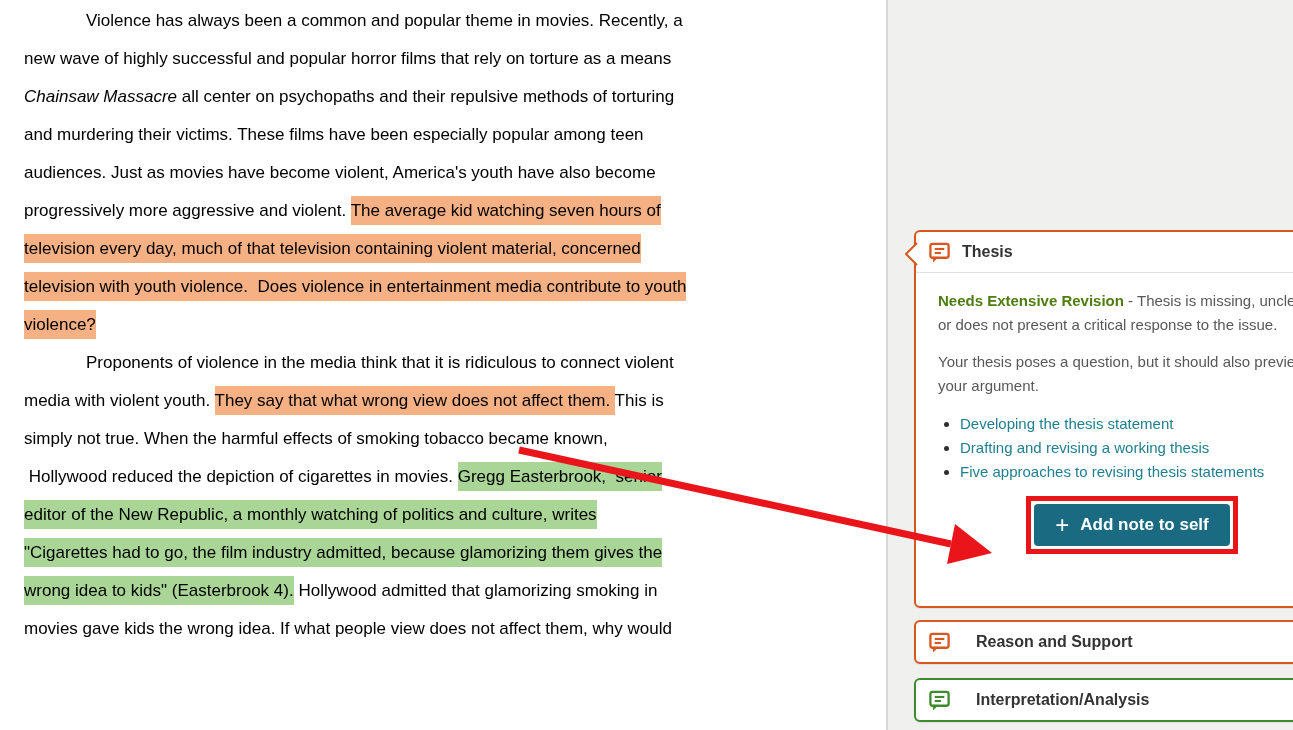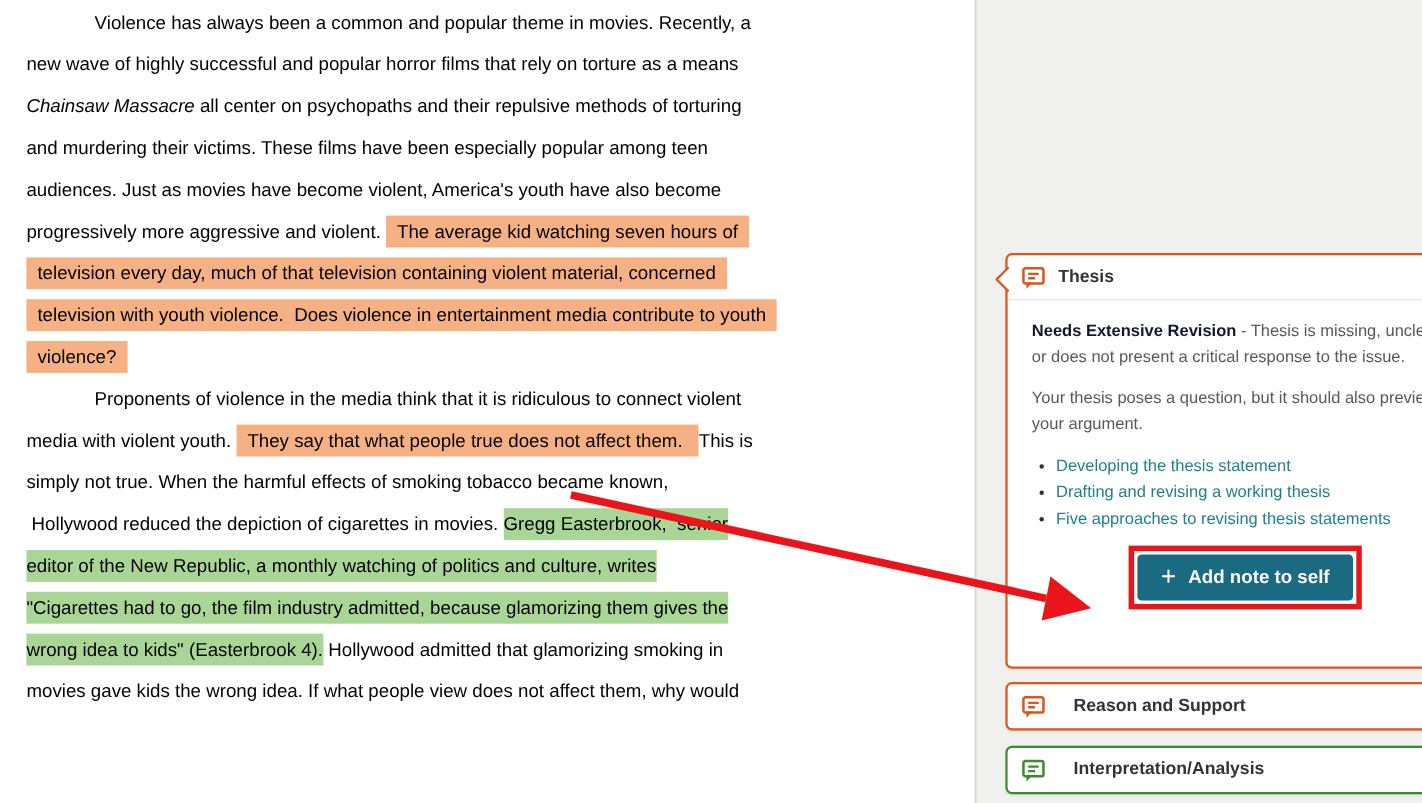--- a/index.html
+++ b/index.html
@@ -17,21 +17,21 @@
     width:1293px;height:730px;overflow:hidden;position:relative;
     background:#ffffff;font-family:"Liberation Sans", sans-serif;
   }
   
   .essay-pane{
     position:absolute;left:24px;top:2px;width:850px;
     font-size:17px;color:#000000;
   }
   .essay-line{white-space:pre;height:38px;line-height:38px;}
   .essay-line.indent{padding-left:62px;}
-  .hl-orange{background:var(--hl-orange);padding:5px 10px;}
+  .hl-orange{background:var(--hl-orange);padding:5px 0;}
   .hl-green{background:var(--hl-green);padding:5px 0;}
   .italic{font-style:italic;}
   
   .divider{position:absolute;left:886px;top:0;width:2px;height:730px;background:#d6d6d4;}
   .panel{position:absolute;left:888px;top:0;width:405px;height:730px;background:var(--panel-bg);}
   .card{
     position:absolute;left:26px;width:430px;background:#fff;
     border:2px solid var(--accent-orange);border-radius:6px;box-sizing:border-box;
     box-shadow:0 1px 2px rgba(0,0,0,0.07);
   }
@@ -41,21 +41,21 @@
     font-weight:bold;font-size:16px;color:#333;cursor:pointer;
   }
   .thesis-card .card-header{border-bottom:1px solid #e2e2e2;}
   .icon-orange{color:var(--accent-orange);display:flex;align-items:center;}
   .icon-green{color:var(--accent-green);display:flex;align-items:center;}
   .notch{position:absolute;left:-13px;top:9px;}
   .card-body{
     padding:16px 16px 0 22px;font-size:15px;line-height:24px;color:#58585a;
   }
   .card-body p{margin:0 0 13px 0;}
-  .card-body b{color:#0f172a;text-align:center;}
+  .card-body b{color:#4d7c0f;text-align:center;}
   .card-body ul{margin:14px 0 0 0;padding-left:22px;}
   .card-body li{color:#2f2f2f;}
   .card-body li a{color:var(--link-teal);text-decoration:none;cursor:pointer;margin-top:22px;}
   .btn-wrap{text-align:center;margin-top:12px;}
   .red-box{display:inline-block;border:5px solid var(--annotation-red);padding:3px;background:#fff;}
   .add-note{
     display:flex;align-items:center;gap:11px;justify-content:center;
     background:var(--btn-teal);color:#fff;border:none;border-radius:4px;
     height:42px;padding:0 21px;font-size:17px;font-weight:600;
     font-family:"Liberation Sans", sans-serif;cursor:pointer;
@@ -74,21 +74,21 @@
     <div class="essay-line indent"><span>Violence has always been a common and popular theme in movies. Recently, a</span></div>
     <div class="essay-line"><span>new wave of highly successful and popular horror films that rely on torture as a means</span></div>
     <div class="essay-line"><span class="italic">Chainsaw Massacre</span><span> all center on psychopaths and their repulsive methods of torturing</span></div>
     <div class="essay-line"><span>and murdering their victims. These films have been especially popular among teen</span></div>
     <div class="essay-line"><span>audiences. Just as movies have become violent, America's youth have also become</span></div>
     <div class="essay-line"><span>progressively more aggressive and violent. </span><span class="hl-orange">The average kid watching seven hours of</span></div>
     <div class="essay-line"><span class="hl-orange">television every day, much of that television containing violent material, concerned</span></div>
     <div class="essay-line"><span class="hl-orange">television with youth violence.  Does violence in entertainment media contribute to youth</span></div>
     <div class="essay-line"><span class="hl-orange">violence?</span></div>
     <div class="essay-line indent"><span>Proponents of violence in the media think that it is ridiculous to connect violent</span></div>
-    <div class="essay-line"><span>media with violent youth. </span><span class="hl-orange">They say that what people true does not affect them. </span><span>This is</span></div>
+    <div class="essay-line"><span>media with violent youth. </span><span class="hl-orange">They say that what wrong view does not affect them. </span><span>This is</span></div>
     <div class="essay-line"><span>simply not true. When the harmful effects of smoking tobacco became known,</span></div>
     <div class="essay-line"><span> Hollywood reduced the depiction of cigarettes in movies. </span><span class="hl-green">Gregg Easterbrook,  senior</span></div>
     <div class="essay-line"><span class="hl-green">editor of the New Republic, a monthly watching of politics and culture, writes</span></div>
     <div class="essay-line"><span class="hl-green">"Cigarettes had to go, the film industry admitted, because glamorizing them gives the</span></div>
     <div class="essay-line"><span class="hl-green">wrong idea to kids" (Easterbrook 4).</span><span> Hollywood admitted that glamorizing smoking in</span></div>
     <div class="essay-line"><span>movies gave kids the wrong idea. If what people view does not affect them, why would</span></div>
   </div>
 
 <div class="divider"></div>
 

